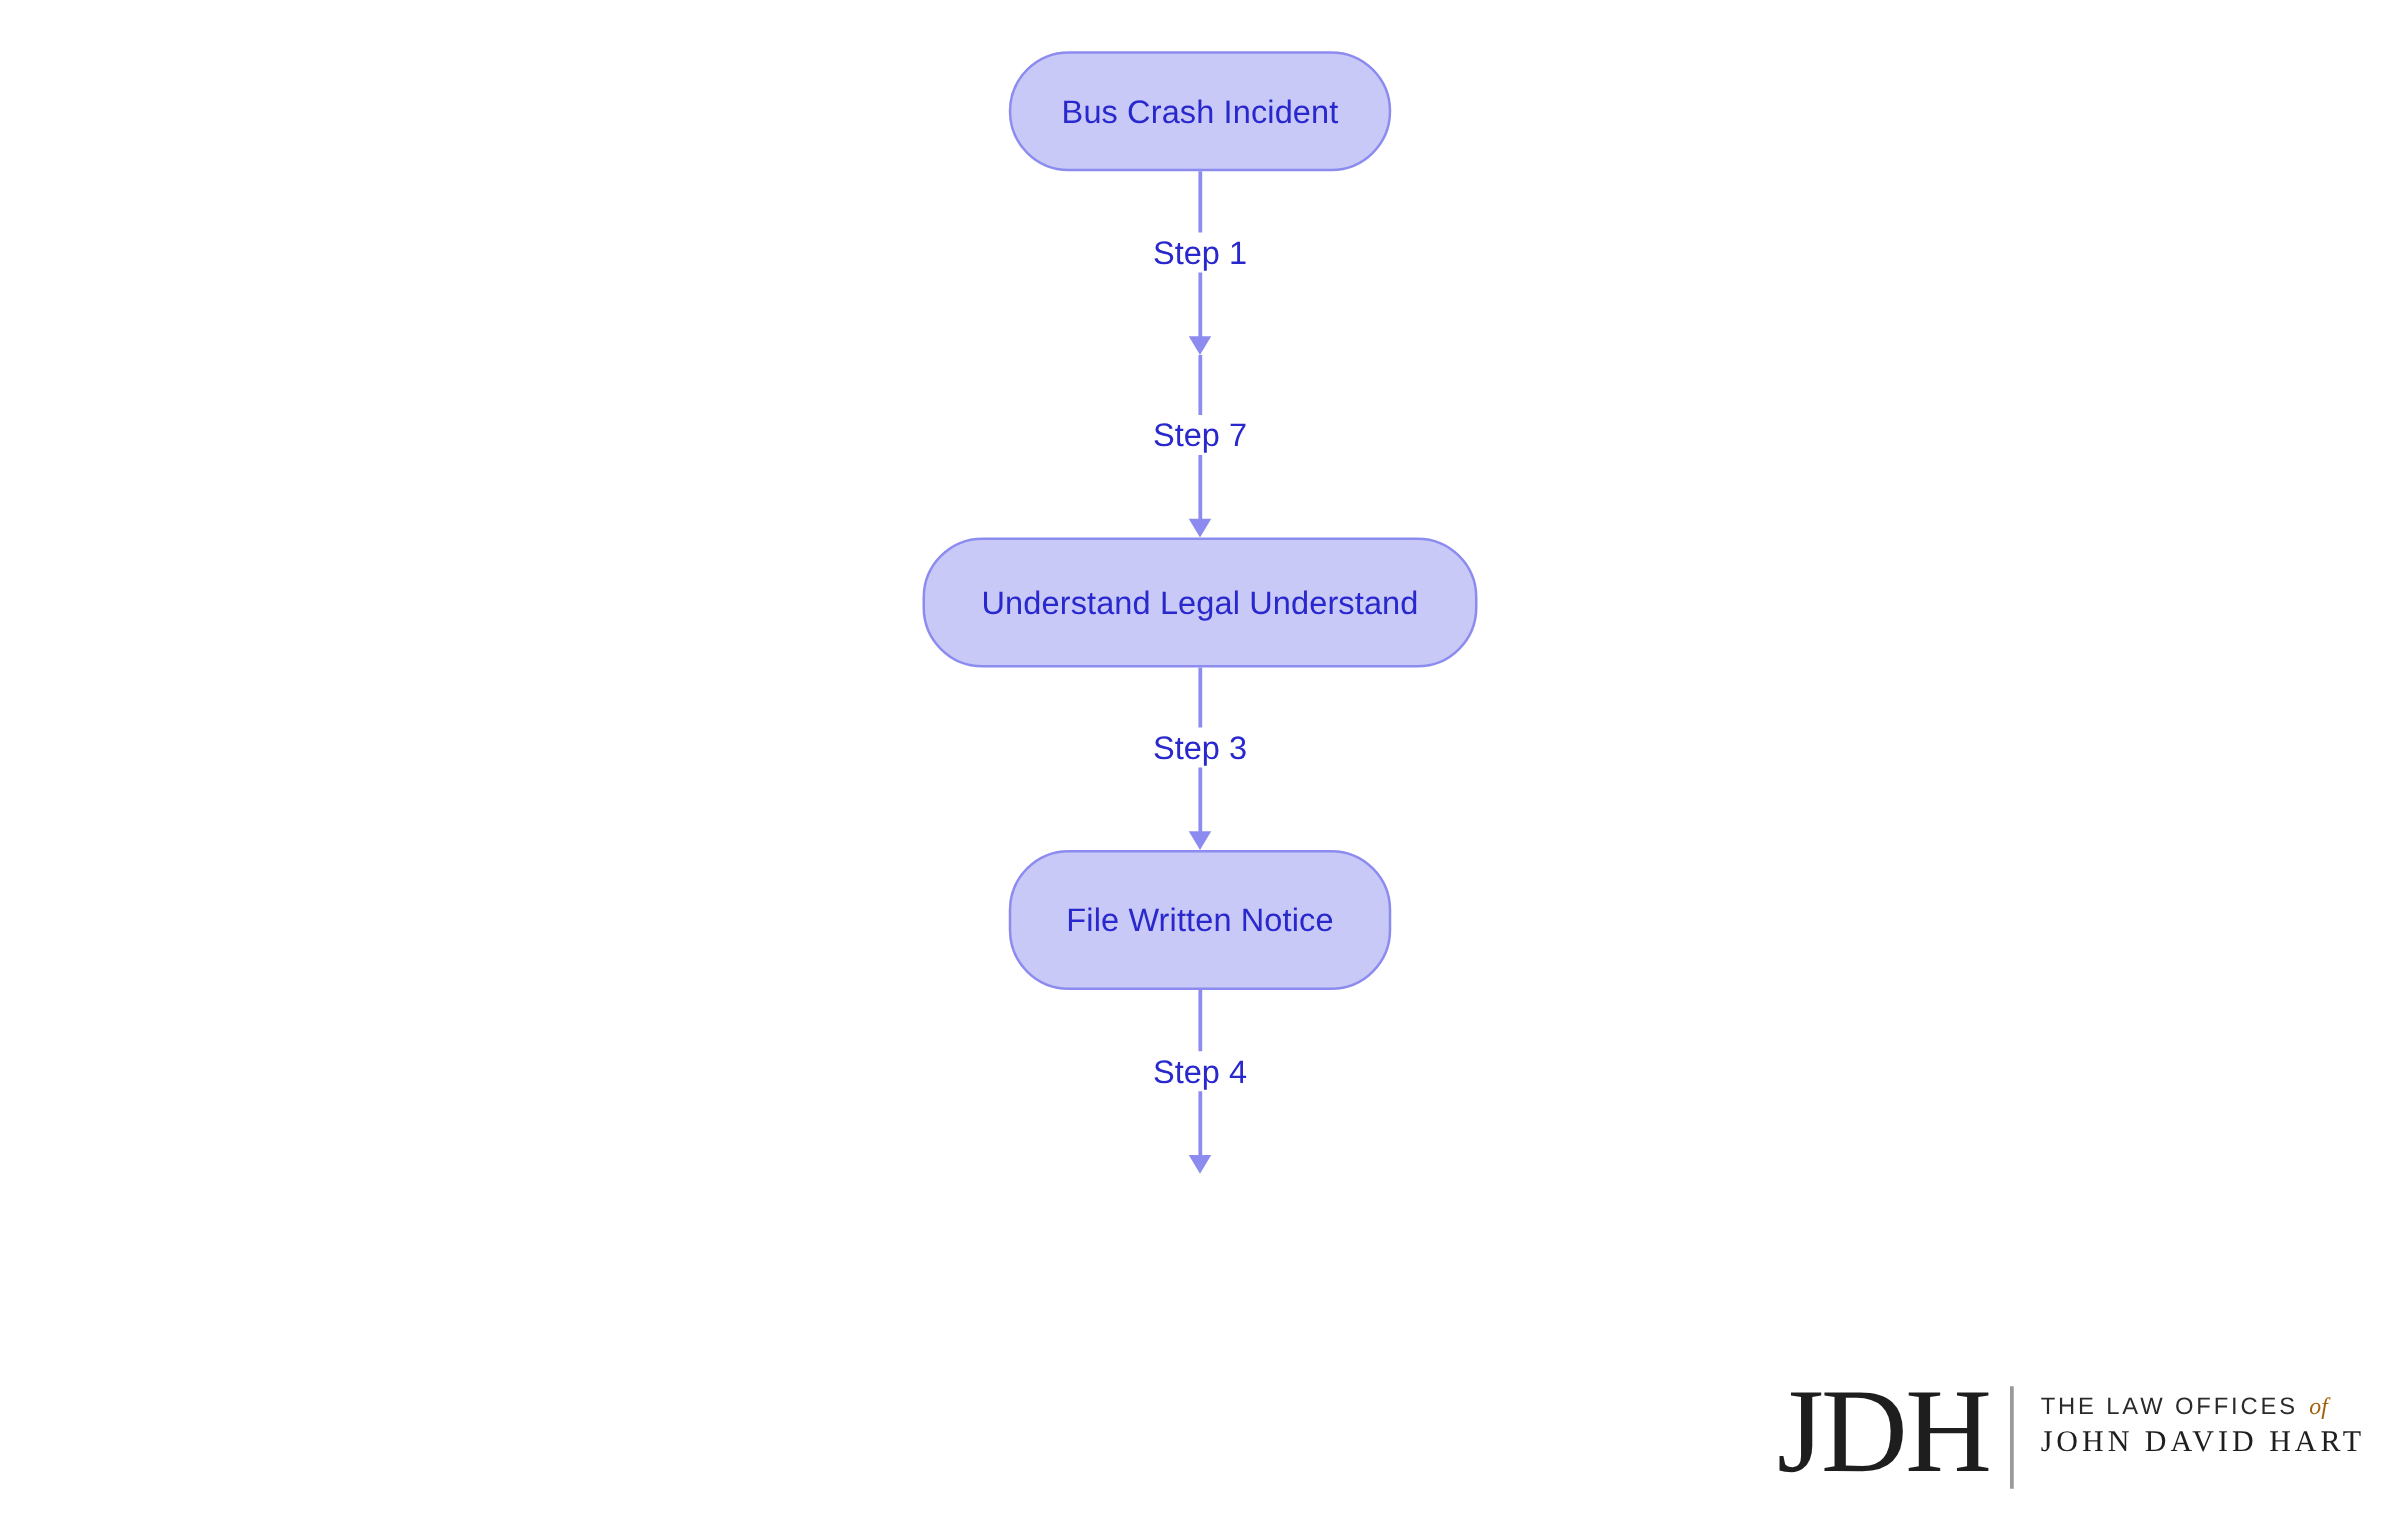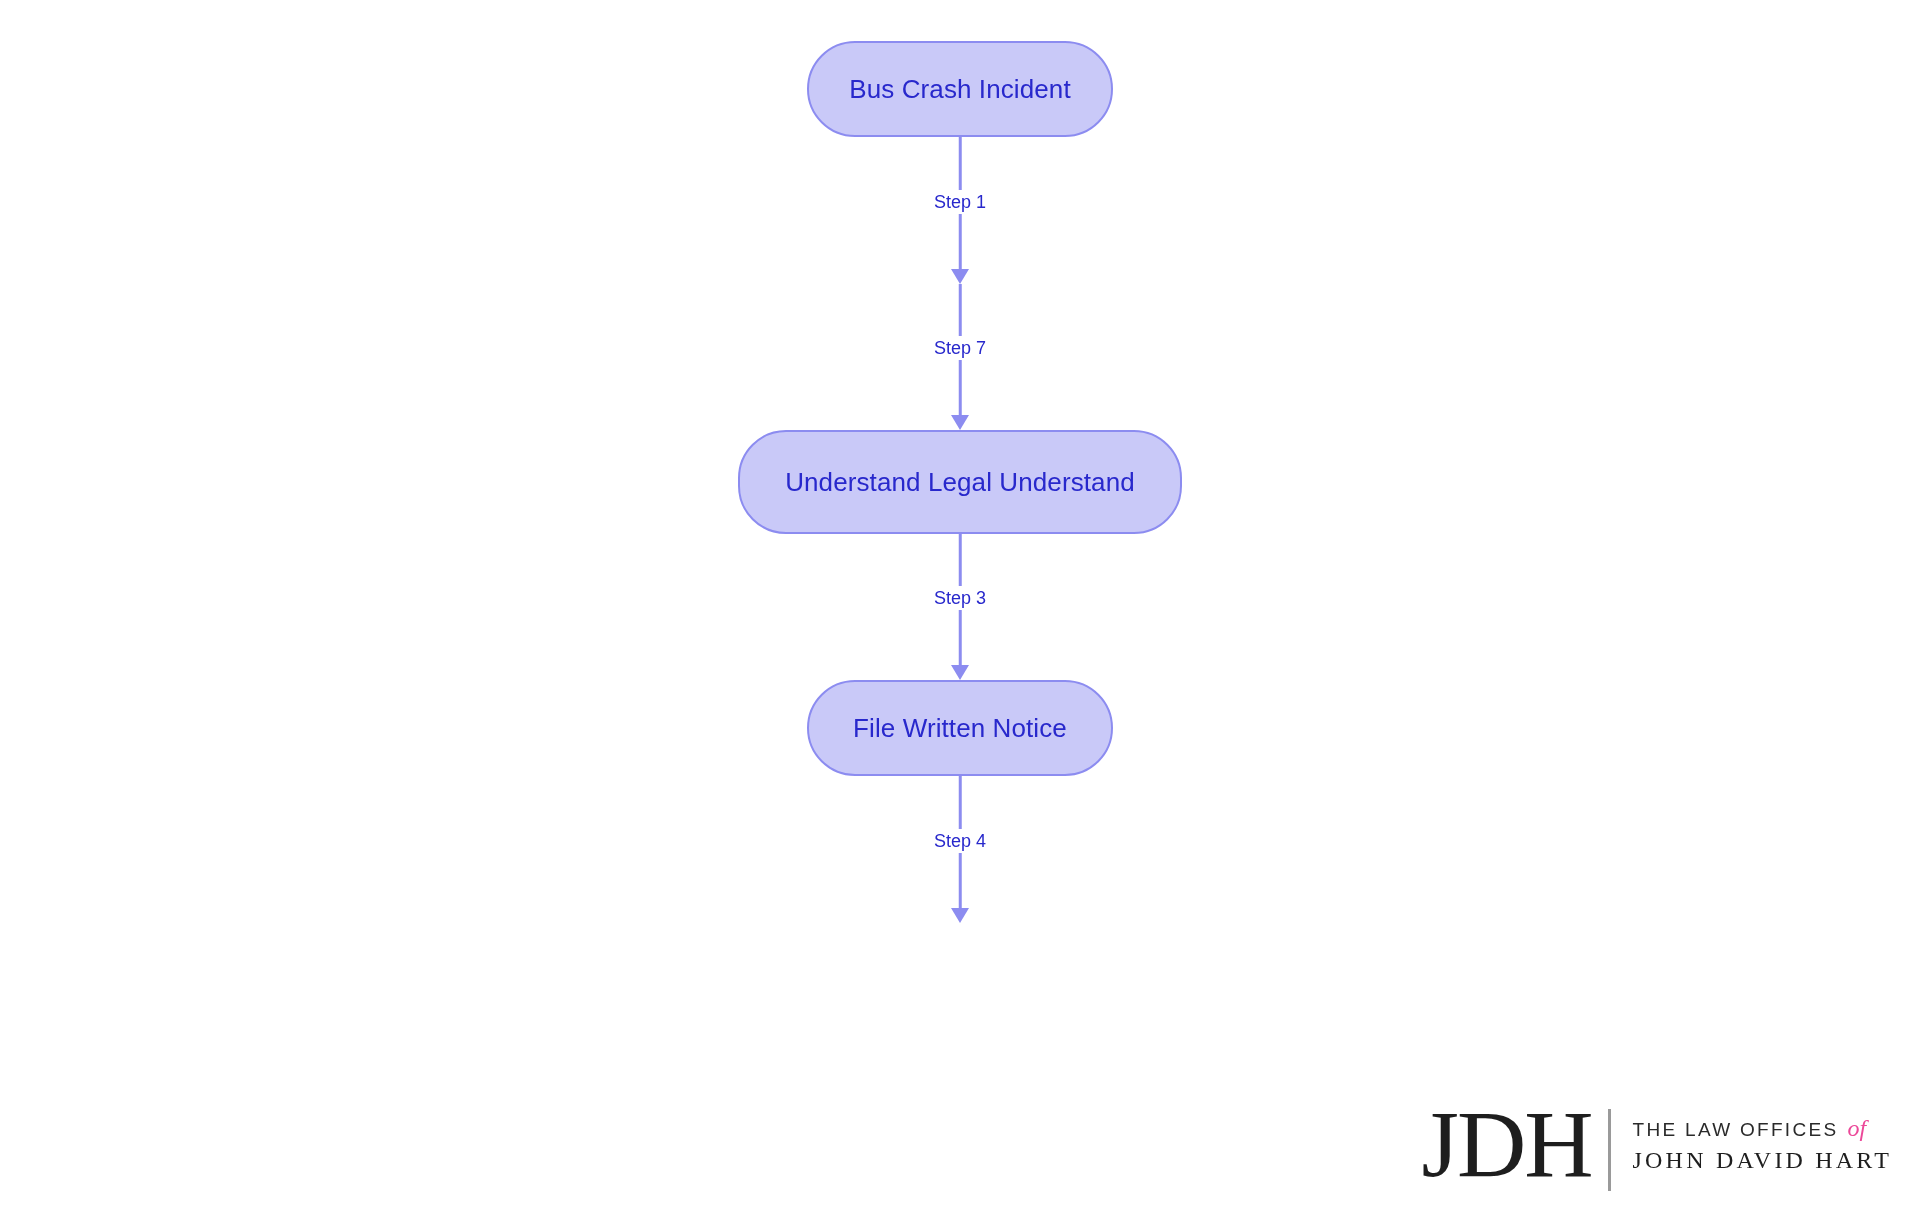--- a/index.html
+++ b/index.html
@@ -50,21 +50,21 @@
     display: flex;
     align-items: center;
     justify-content: center;
     white-space: nowrap;
     position: relative;
     z-index: 2;
   }
   .node-n0 { width: 306px; height: 96px; margin-top: 9px; }
   .node-n1 { width: 320px; height: 96px; }
   .node-n2 { width: 444px; height: 104px; }
-  .node-n3 { width: 306px; height: 96px; }
+  .node-n3 { width: 306px; height: 112px; }
   .node-n4 { width: 240px; height: 96px; }
 
   
   .edge {
     position: relative;
     width: 240px;
     display: flex;
     align-items: center;
     justify-content: center;
     z-index: 1;
@@ -92,21 +92,21 @@
     height: 0;
     border-left: 9px solid transparent;
     border-right: 9px solid transparent;
     border-top: 15px solid #8c8cf0;
   }
   .edge-label {
     position: relative;
     z-index: 3;
     background: #ffffff;
     color: #2828cc;
-    font-size: 18px;
+    font-size: 26px;
     line-height: 1;
     padding: 3px 7px;
     white-space: nowrap;
     transform: translateY(-9px);
   }
 
   
   #brand-logo {
     position: absolute;
     right: 28px;
@@ -143,24 +143,24 @@
     letter-spacing: 2.3px;
     color: #2a2a2a;
     line-height: 1.15;
     white-space: nowrap;
     display: flex;
     align-items: baseline;
   }
   .logo-tagline-of {
     font-family: "Liberation Serif", "DejaVu Serif", serif;
     font-style: italic;
-    font-size: 24px;
+    font-size: 19px;
     letter-spacing: 0;
     margin-left: 9px;
-    color: #ec4899;
+    color: #a16207;
   }
   .logo-name {
     font-family: "Liberation Serif", "DejaVu Serif", serif;
     font-size: 24px;
     letter-spacing: 3.2px;
     color: #1e1e1e;
     line-height: 1.25;
     white-space: nowrap;
     margin-top: 2px;
   }

